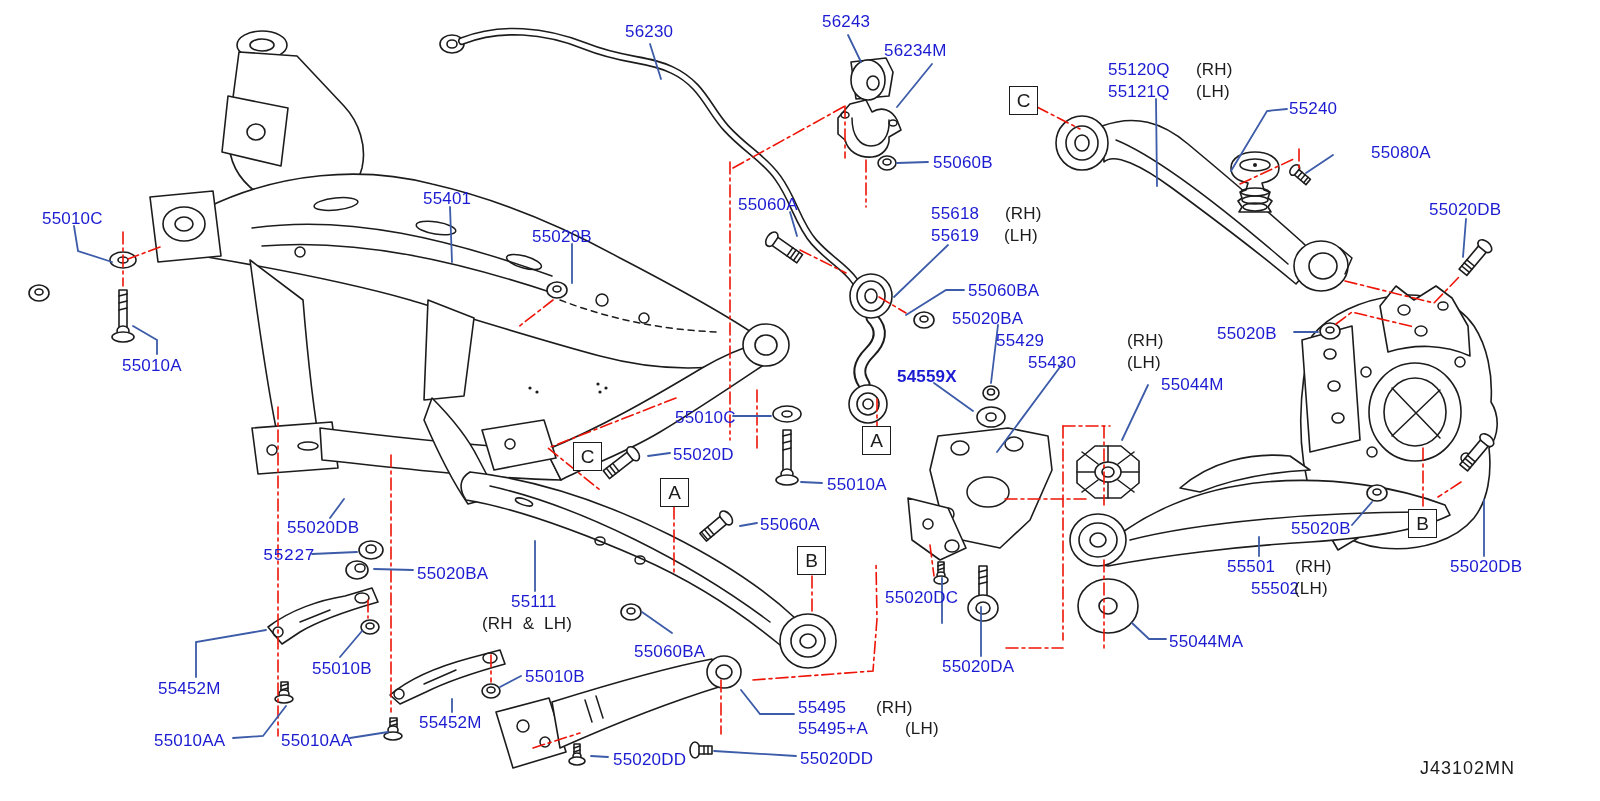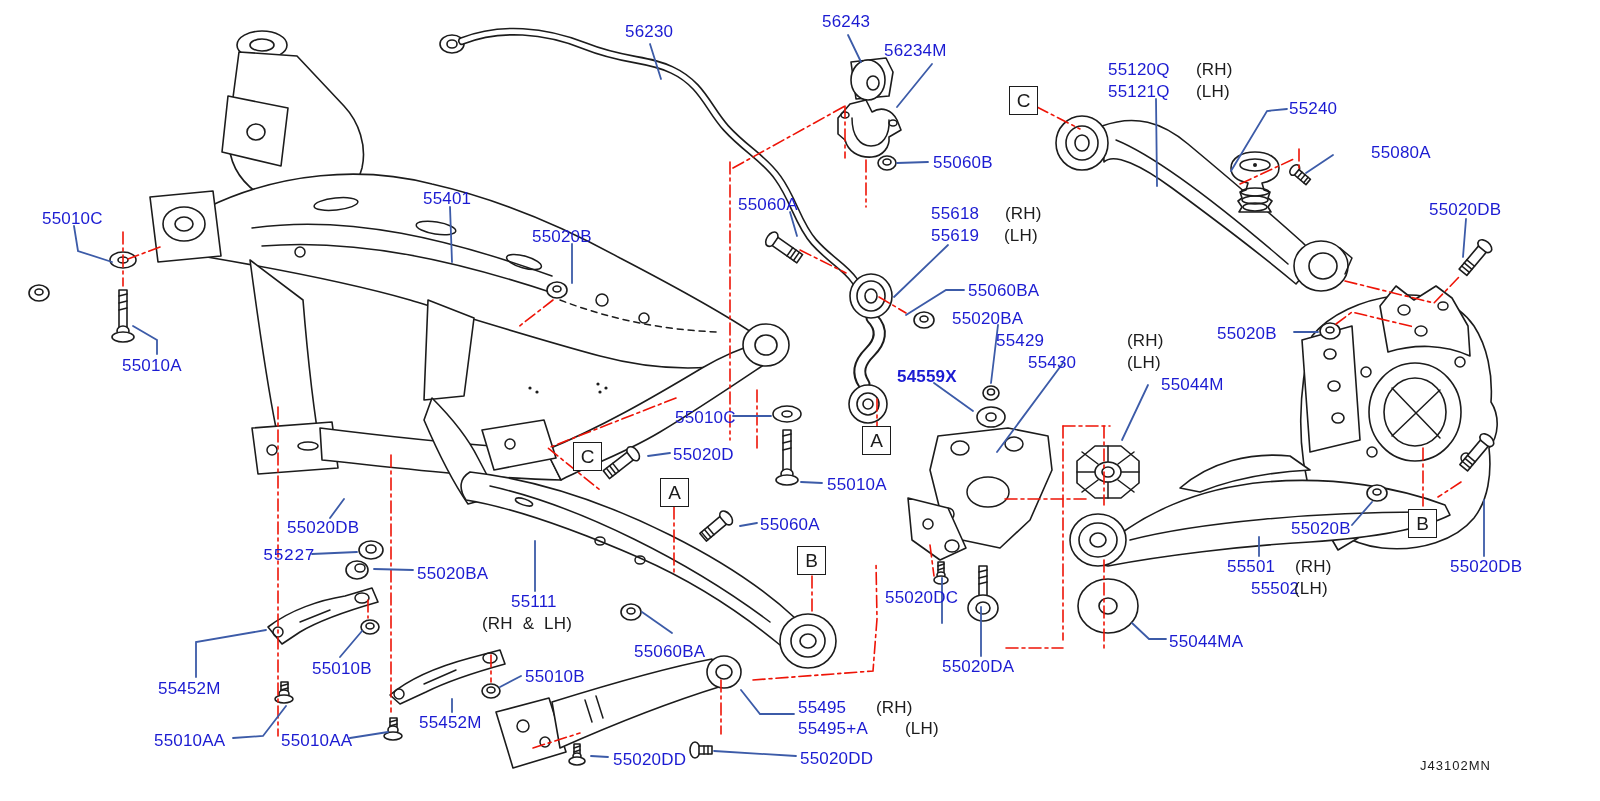--- a/index.html
+++ b/index.html
@@ -14,21 +14,21 @@
   .link-o{fill:none;stroke:var(--ink,#1c1c1c);stroke-width:13;stroke-linecap:round;}
   .link-i{fill:none;stroke:#fff;stroke-width:9;stroke-linecap:round;}
   .leader{stroke:var(--leader,#3c5ba8);stroke-width:1.8;fill:none;stroke-linecap:round;}
   .redline{stroke:var(--red,#ee1407);stroke-width:1.6;fill:none;stroke-dasharray:12 4 3 4;stroke-linecap:round;}
   .callout{position:absolute;font-size:17px;letter-spacing:.2px;white-space:pre;line-height:1;}
   .callout.part{color:var(--part,#1b1bd2);}
   .callout.note{color:var(--note,#1c1c1c);}
   .refbox{position:absolute;width:27px;height:27px;border:1.8px solid var(--note,#1c1c1c);
           background:#fff;color:var(--note,#1c1c1c);font-size:19px;display:flex;
           align-items:center;justify-content:center;}
-  .diagram-code{position:absolute;left:1420px;top:758px;font-size:13px;letter-spacing:1px;
+  .diagram-code{position:absolute;left:1420px;top:758px;font-size:18px;letter-spacing:1px;
           color:var(--note,#1c1c1c);}
 </style>
 </head>
 <body>
 
 <div id="stage">
 
   <svg id="art" width="1600" height="801" viewBox="0 0 1600 801">
 
     <g>

